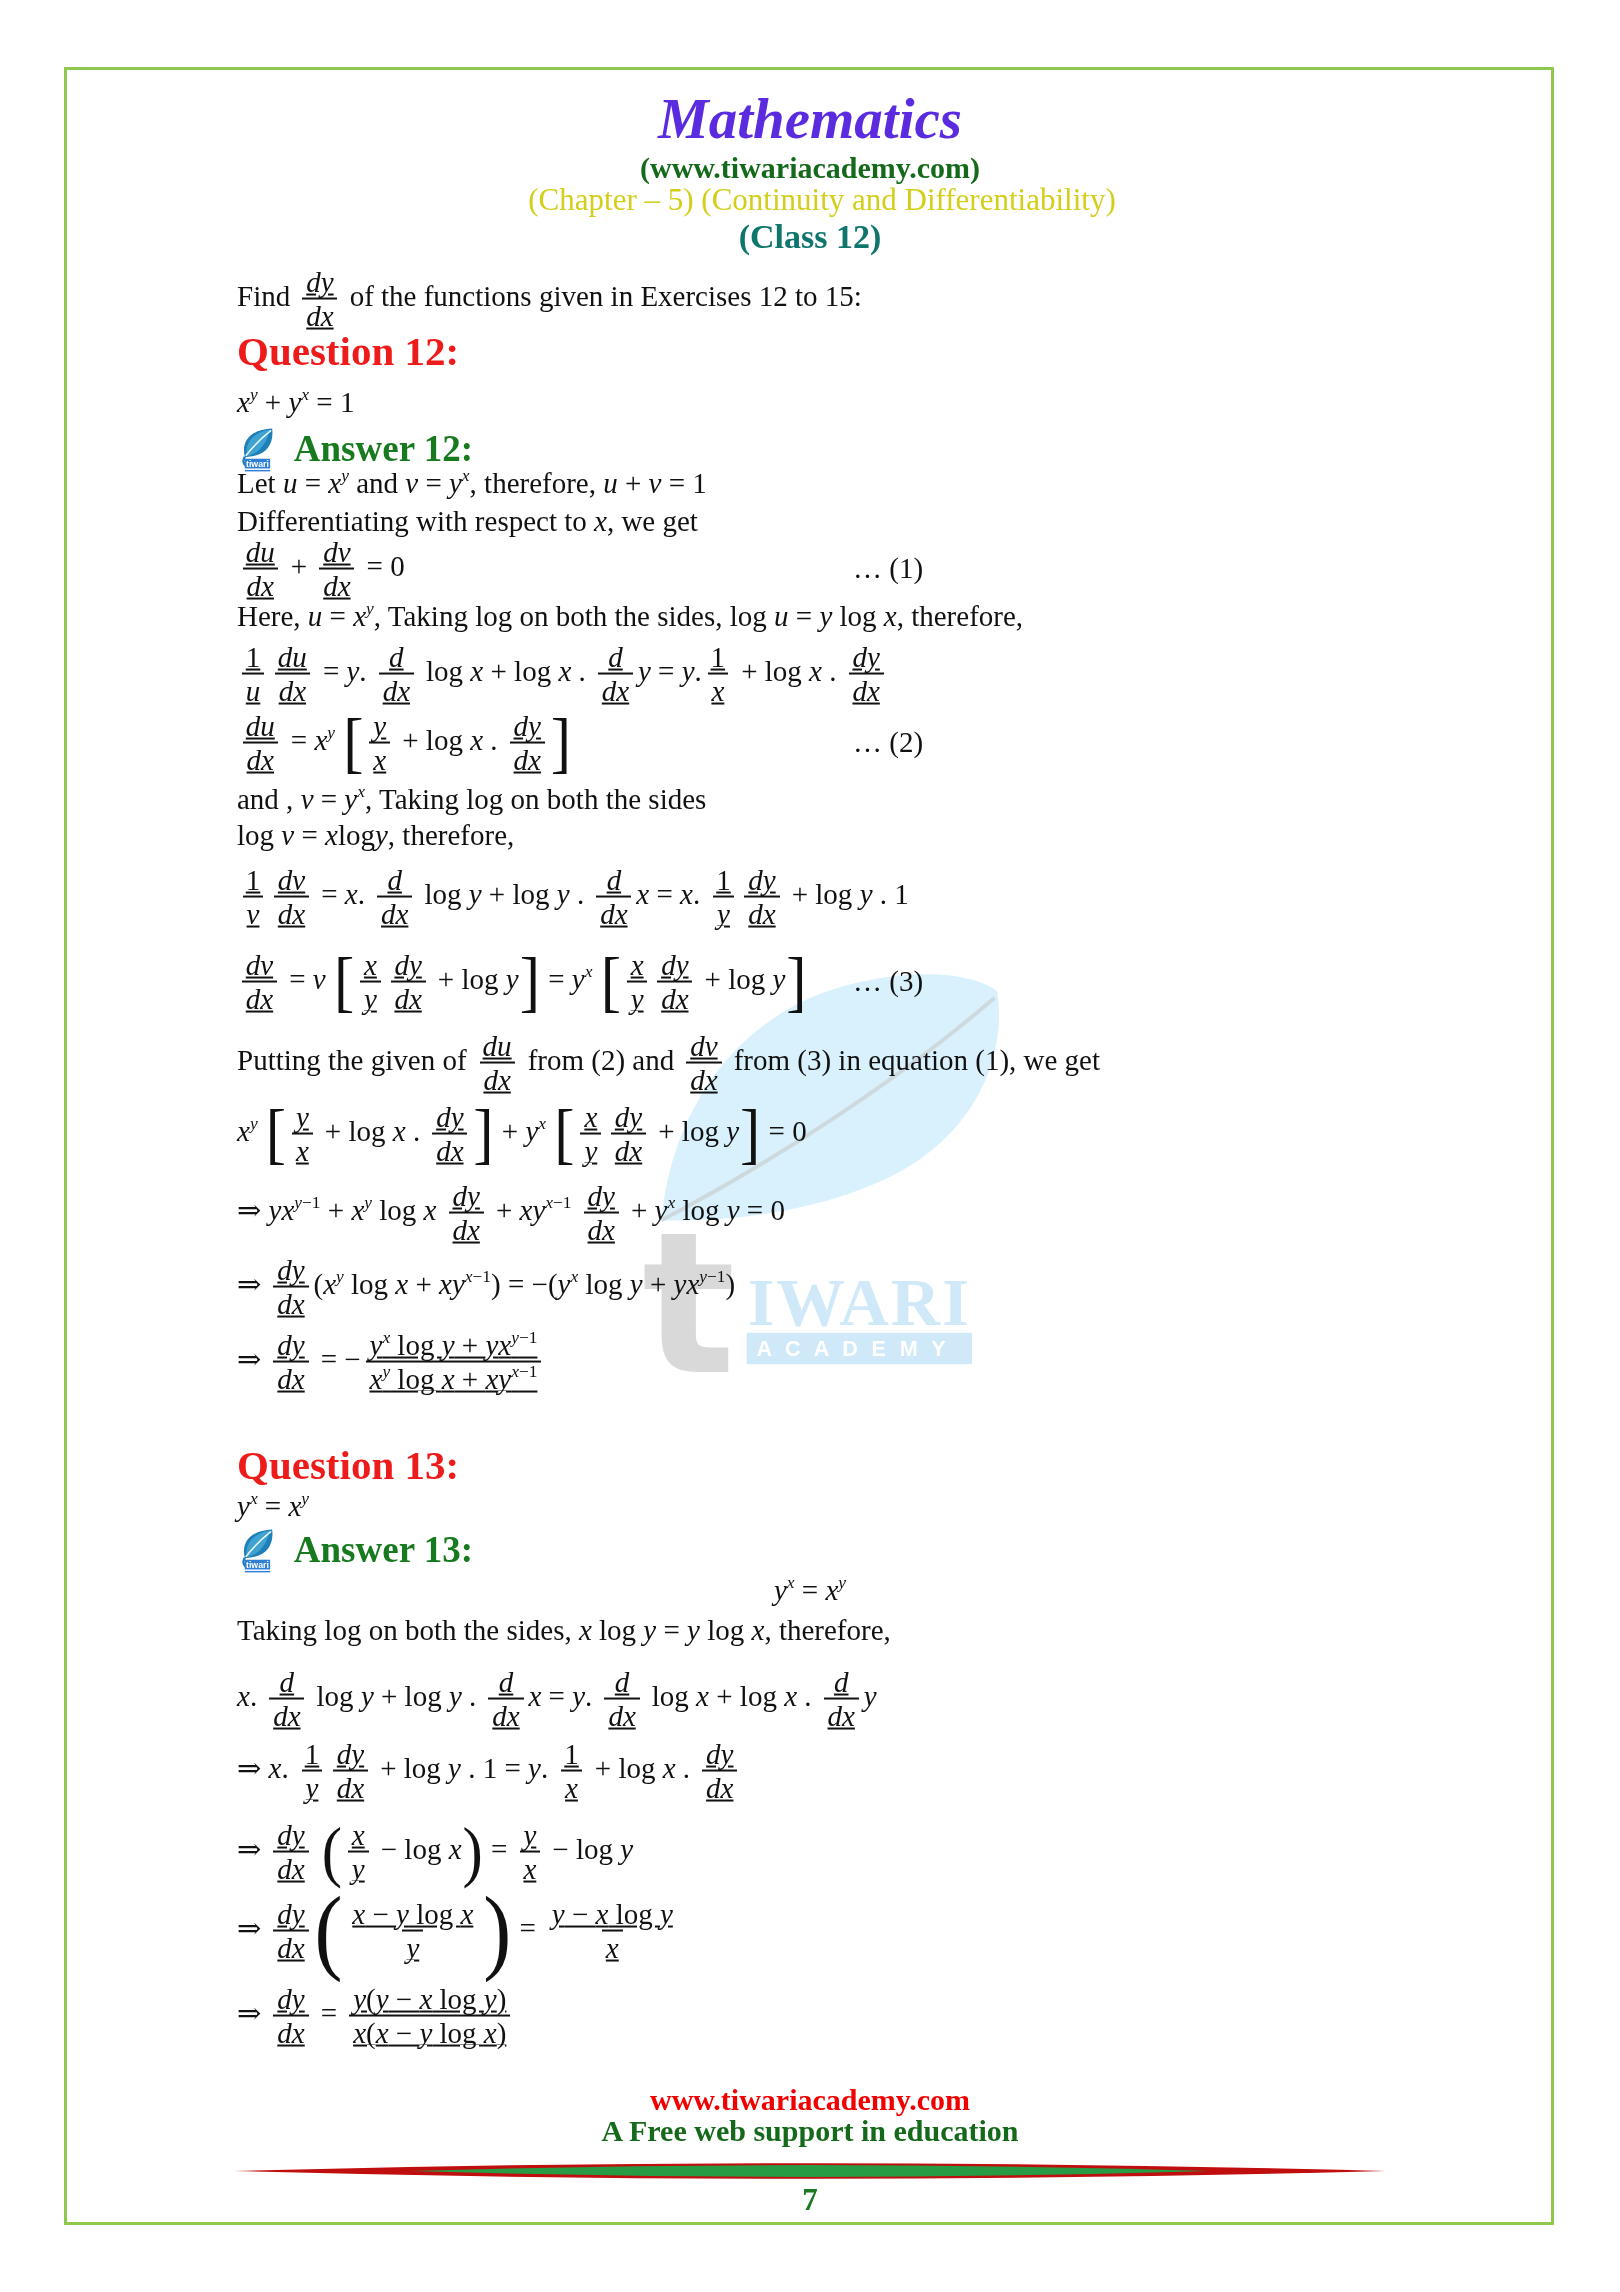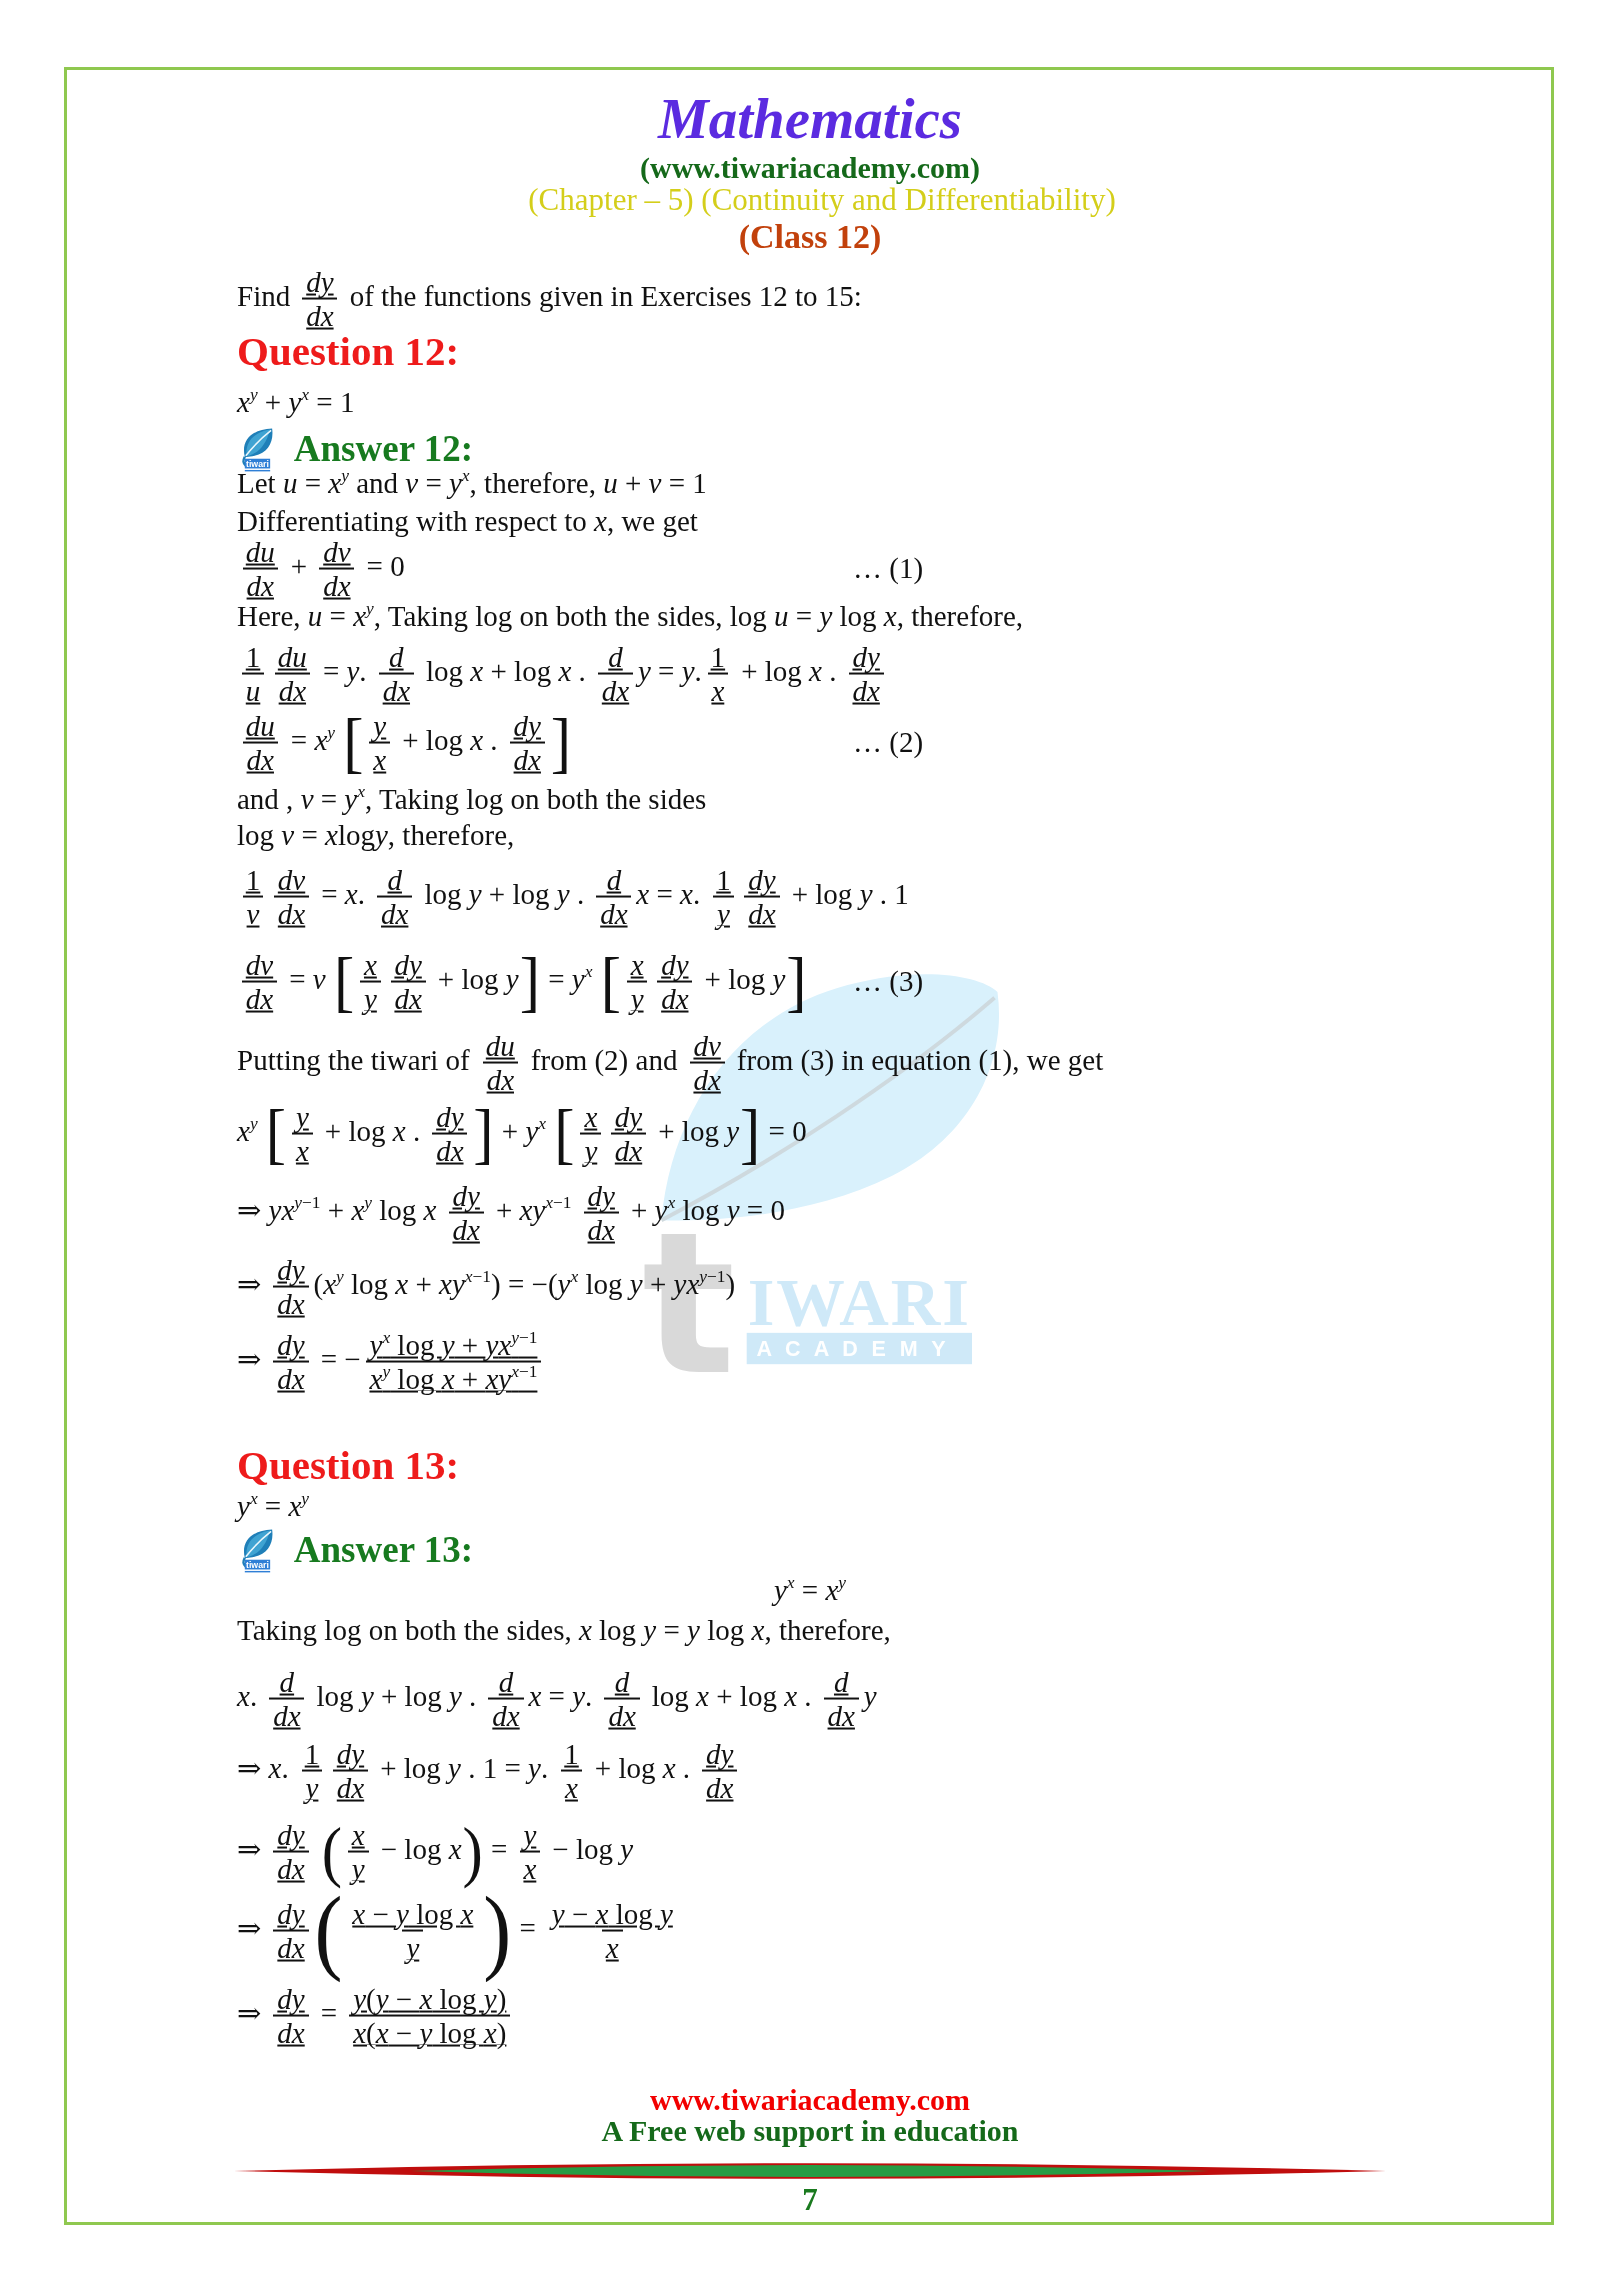--- a/index.html
+++ b/index.html
@@ -12,21 +12,21 @@
     box-sizing:border-box; border:3.9px solid #8fc84f; z-index:1; pointer-events:none;
   }
   .watermark{position:absolute; left:588px; top:931px; z-index:0;}
   .content{position:absolute; inset:0; z-index:2;}
 
   
   .hline{position:absolute; left:0; right:0; text-align:center; transform:translateY(-50%); white-space:nowrap;}
   .h-title{font-size:57px; font-weight:bold; font-style:italic; color:#5b2be0;}
   .h-site{font-size:30px; font-weight:bold; color:#15691a;}
   .h-chapter{font-size:31px; font-weight:normal; color:#d4ce1a;margin-left:24px;}
-  .h-class{font-size:34px; font-weight:bold; color:#c2410c;}
+  .h-class{font-size:34px; font-weight:bold; color:#0f766e;}
 
   
   .mline{position:absolute; left:237px; transform:translateY(-50%); white-space:nowrap; font-size:29px; color:#111;}
   .cline{left:0; right:0; text-align:center;}
   .qhead{position:absolute; left:237px; transform:translateY(-50%); font-size:41px; font-weight:bold; color:#ee1b1b; white-space:nowrap;}
   .ahead{position:absolute; left:237px; transform:translateY(-50%); display:flex; align-items:center; gap:11.8px;}
   .ahead .lbl{font-size:37px; font-weight:bold; color:#177a1f; white-space:nowrap;}
   .alogo{display:inline-flex; flex-direction:column; width:45px;}
   .eqtag{position:absolute; left:616px; top:50%; transform:translateY(-50%); font-size:29px; color:#111;}
 
@@ -161,21 +161,21 @@
         </span><span class="fr">
           <span class="fn"><span class="iv">dy</span></span>
           <span class="fd"><span class="iv">dx</span></span>
         </span><span class="rm"> + log </span><span class="iv">y</span><span class="bg">]</span><span class="rm"> = </span><span class="iv">y</span><sup class="pw"><span class="iv">x</span></sup><span class="rm"> </span><span class="bg">[</span><span class="fr">
           <span class="fn"><span class="iv">x</span></span>
           <span class="fd"><span class="iv">y</span></span>
         </span><span class="fr">
           <span class="fn"><span class="iv">dy</span></span>
           <span class="fd"><span class="iv">dx</span></span>
         </span><span class="rm"> + log </span><span class="iv">y</span><span class="bg">]</span></div>
-    <div class="mline" style="top:1063px"><span class="rm">Putting the tiwari of </span><span class="fr">
+    <div class="mline" style="top:1063px"><span class="rm">Putting the given of </span><span class="fr">
           <span class="fn"><span class="iv">du</span></span>
           <span class="fd"><span class="iv">dx</span></span>
         </span><span class="rm"> from (2) and </span><span class="fr">
           <span class="fn"><span class="iv">dv</span></span>
           <span class="fd"><span class="iv">dx</span></span>
         </span><span class="rm"> from  (3) in equation (1), we get</span></div>
     <div class="mline" style="top:1134px"><span class="iv">x</span><sup class="pw"><span class="iv">y</span></sup><span class="rm"> </span><span class="bg">[</span><span class="fr">
           <span class="fn"><span class="iv">y</span></span>
           <span class="fd"><span class="iv">x</span></span>
         </span><span class="rm"> + log </span><span class="iv">x</span><span class="rm"> . </span><span class="fr">

